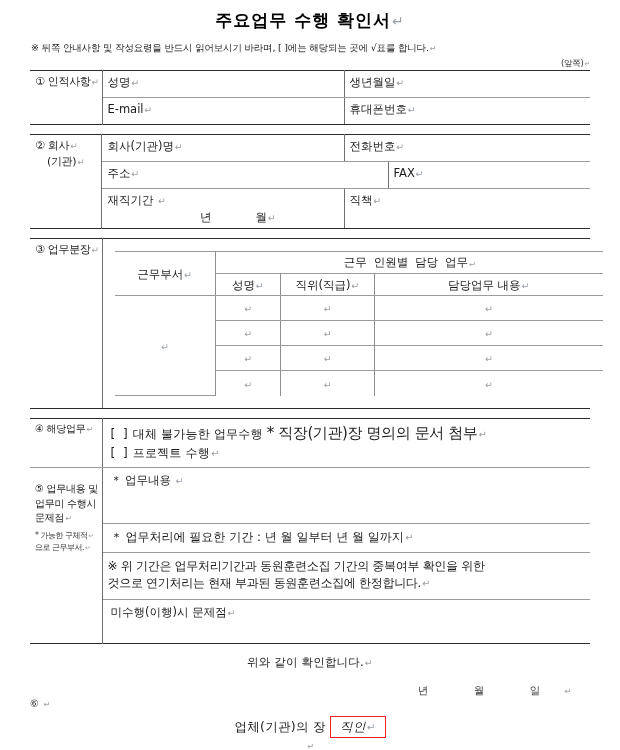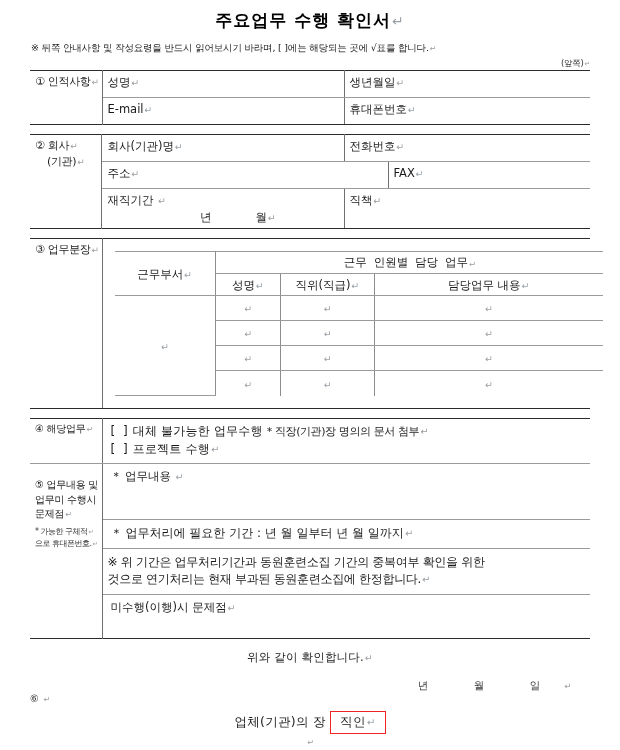--- a/index.html
+++ b/index.html
@@ -119,21 +119,21 @@
   .row-blank { height: 25px; color: #8a8a8a; }
 
   
   .chk-line {
     white-space: nowrap;
     letter-spacing: 0.2px;
     font-size: 12px;
   }
   .brackets { letter-spacing: 2px; padding-right: 3px; }
   .small-note {
-    font-size: 11px;
+    font-size: 15px;
     letter-spacing: -0.4px;
     color: #222;
   }
   .tiny-note {
     font-size: 8px;
     line-height: 1.5;
     letter-spacing: -0.5px;
     color: #333;
     display: block;
     padding-top: 4px;
@@ -203,20 +203,21 @@
   }
   .seal-box {
     display: inline-block;
     border: 1.6px solid #ee2222;
     padding: 2px 9px 3px 9px;
     margin-left: 0;
     font-size: 12.5px;
     line-height: 1.25;
     color: #1a1a1a;
     background: #fff;
+    font-style: italic;
   }
   .sign-tail {
     text-align: center;
     font-size: 10px;
     color: #9aa0a6;
     padding-top: 2px;
   }
 </style>
 </head>
 <body>
@@ -400,21 +401,21 @@
         </td>
       </tr>
 
       <tr>
         <td class="sec-label no-bot" rowspan="4" style="font-size:10px;vertical-align:top;padding-top:14px">
           <div><span>⑤ 업무내용 및</span></div>
           <div><span>업무미 수행시</span></div>
           <div><span>문제점</span><span class="cr">↵</span></div>
           <span class="tiny-note">
             <span>* 가능한 구체적</span><span class="cr">↵</span><br>
-            <span>으로 휴대폰번호.</span><span class="cr">↵</span>
+            <span>으로 근무부서.</span><span class="cr">↵</span>
           </span>
         </td>
         <td style="height:56px;padding:4px 6px 4px 8px">
           <span class="bullet">＊</span><span>업무내용</span>
           <span class="cr">↵</span>
         </td>
       </tr>
       <tr>
         <td style="padding:5px 6px 5px 8px;font-size:12px">
           <span class="bullet">＊</span><span>업무처리에 필요한 기간 : 년 월 일부터 년 월 일까지</span><span class="cr">↵</span>

